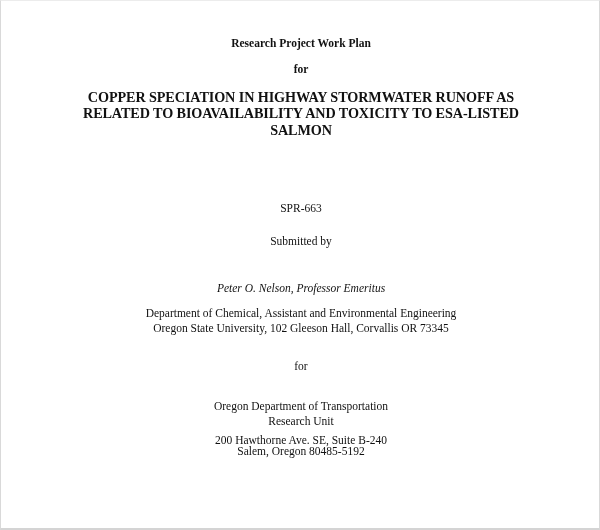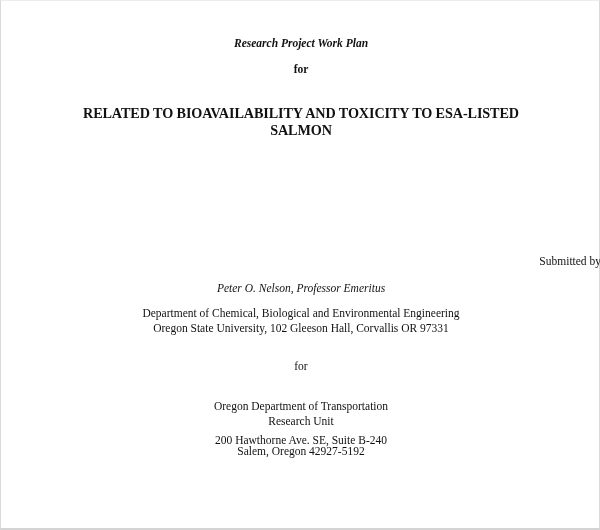--- a/index.html
+++ b/index.html
@@ -46,34 +46,36 @@
     }
     .body-text {
       font-size: 11.5px;
     }
   </style>
 </head>
 <body>
 
 <div class="page">
 
-  <div class="line subhead" style="top:37px;font-style:italic;">Research Project Work Plan</div>
+  <div class="line subhead" style="top:37px;">Research Project Work Plan</div>
   <div class="line subhead" style="top:63px;">for</div>
 
+  <div class="line title" style="top:89px;">COPPER SPECIATION IN HIGHWAY STORMWATER RUNOFF AS</div>
   <div class="line title" style="top:122px;">SALMON</div>
   <div class="line title" style="top:105px;">RELATED TO BIOAVAILABILITY AND TOXICITY TO ESA-LISTED</div>
 
+  <div class="line body-text" style="top:202px;">SPR-663</div>
 
-  <div class="line body-text" style="top:255px;text-align:right;">Submitted by</div>
+  <div class="line body-text" style="top:235px;">Submitted by</div>
 
   <div class="line body-text" style="top:282px;font-style:italic;">Peter O. Nelson, Professor Emeritus</div>
 
-  <div class="line body-text" style="top:307px;">Department of Chemical, Biological and Environmental Engineering</div>
-  <div class="line body-text" style="top:322px;">Oregon State University, 102 Gleeson Hall, Corvallis OR 97331</div>
+  <div class="line body-text" style="top:307px;">Department of Chemical, Assistant and Environmental Engineering</div>
+  <div class="line body-text" style="top:322px;">Oregon State University, 102 Gleeson Hall, Corvallis OR 73345</div>
 
   <div class="line body-text" style="top:360px;">for</div>
 
   <div class="line body-text" style="top:400px;">Oregon Department of Transportation</div>
   <div class="line body-text" style="top:415px;">Research Unit</div>
   <div class="line body-text" style="top:422px;margin-top:12px;">200 Hawthorne Ave. SE, Suite B-240</div>
-  <div class="line body-text" style="top:445px;">Salem, Oregon  42927-5192</div>
+  <div class="line body-text" style="top:445px;">Salem, Oregon  80485-5192</div>
 
 </div>
 
 </body></html>

